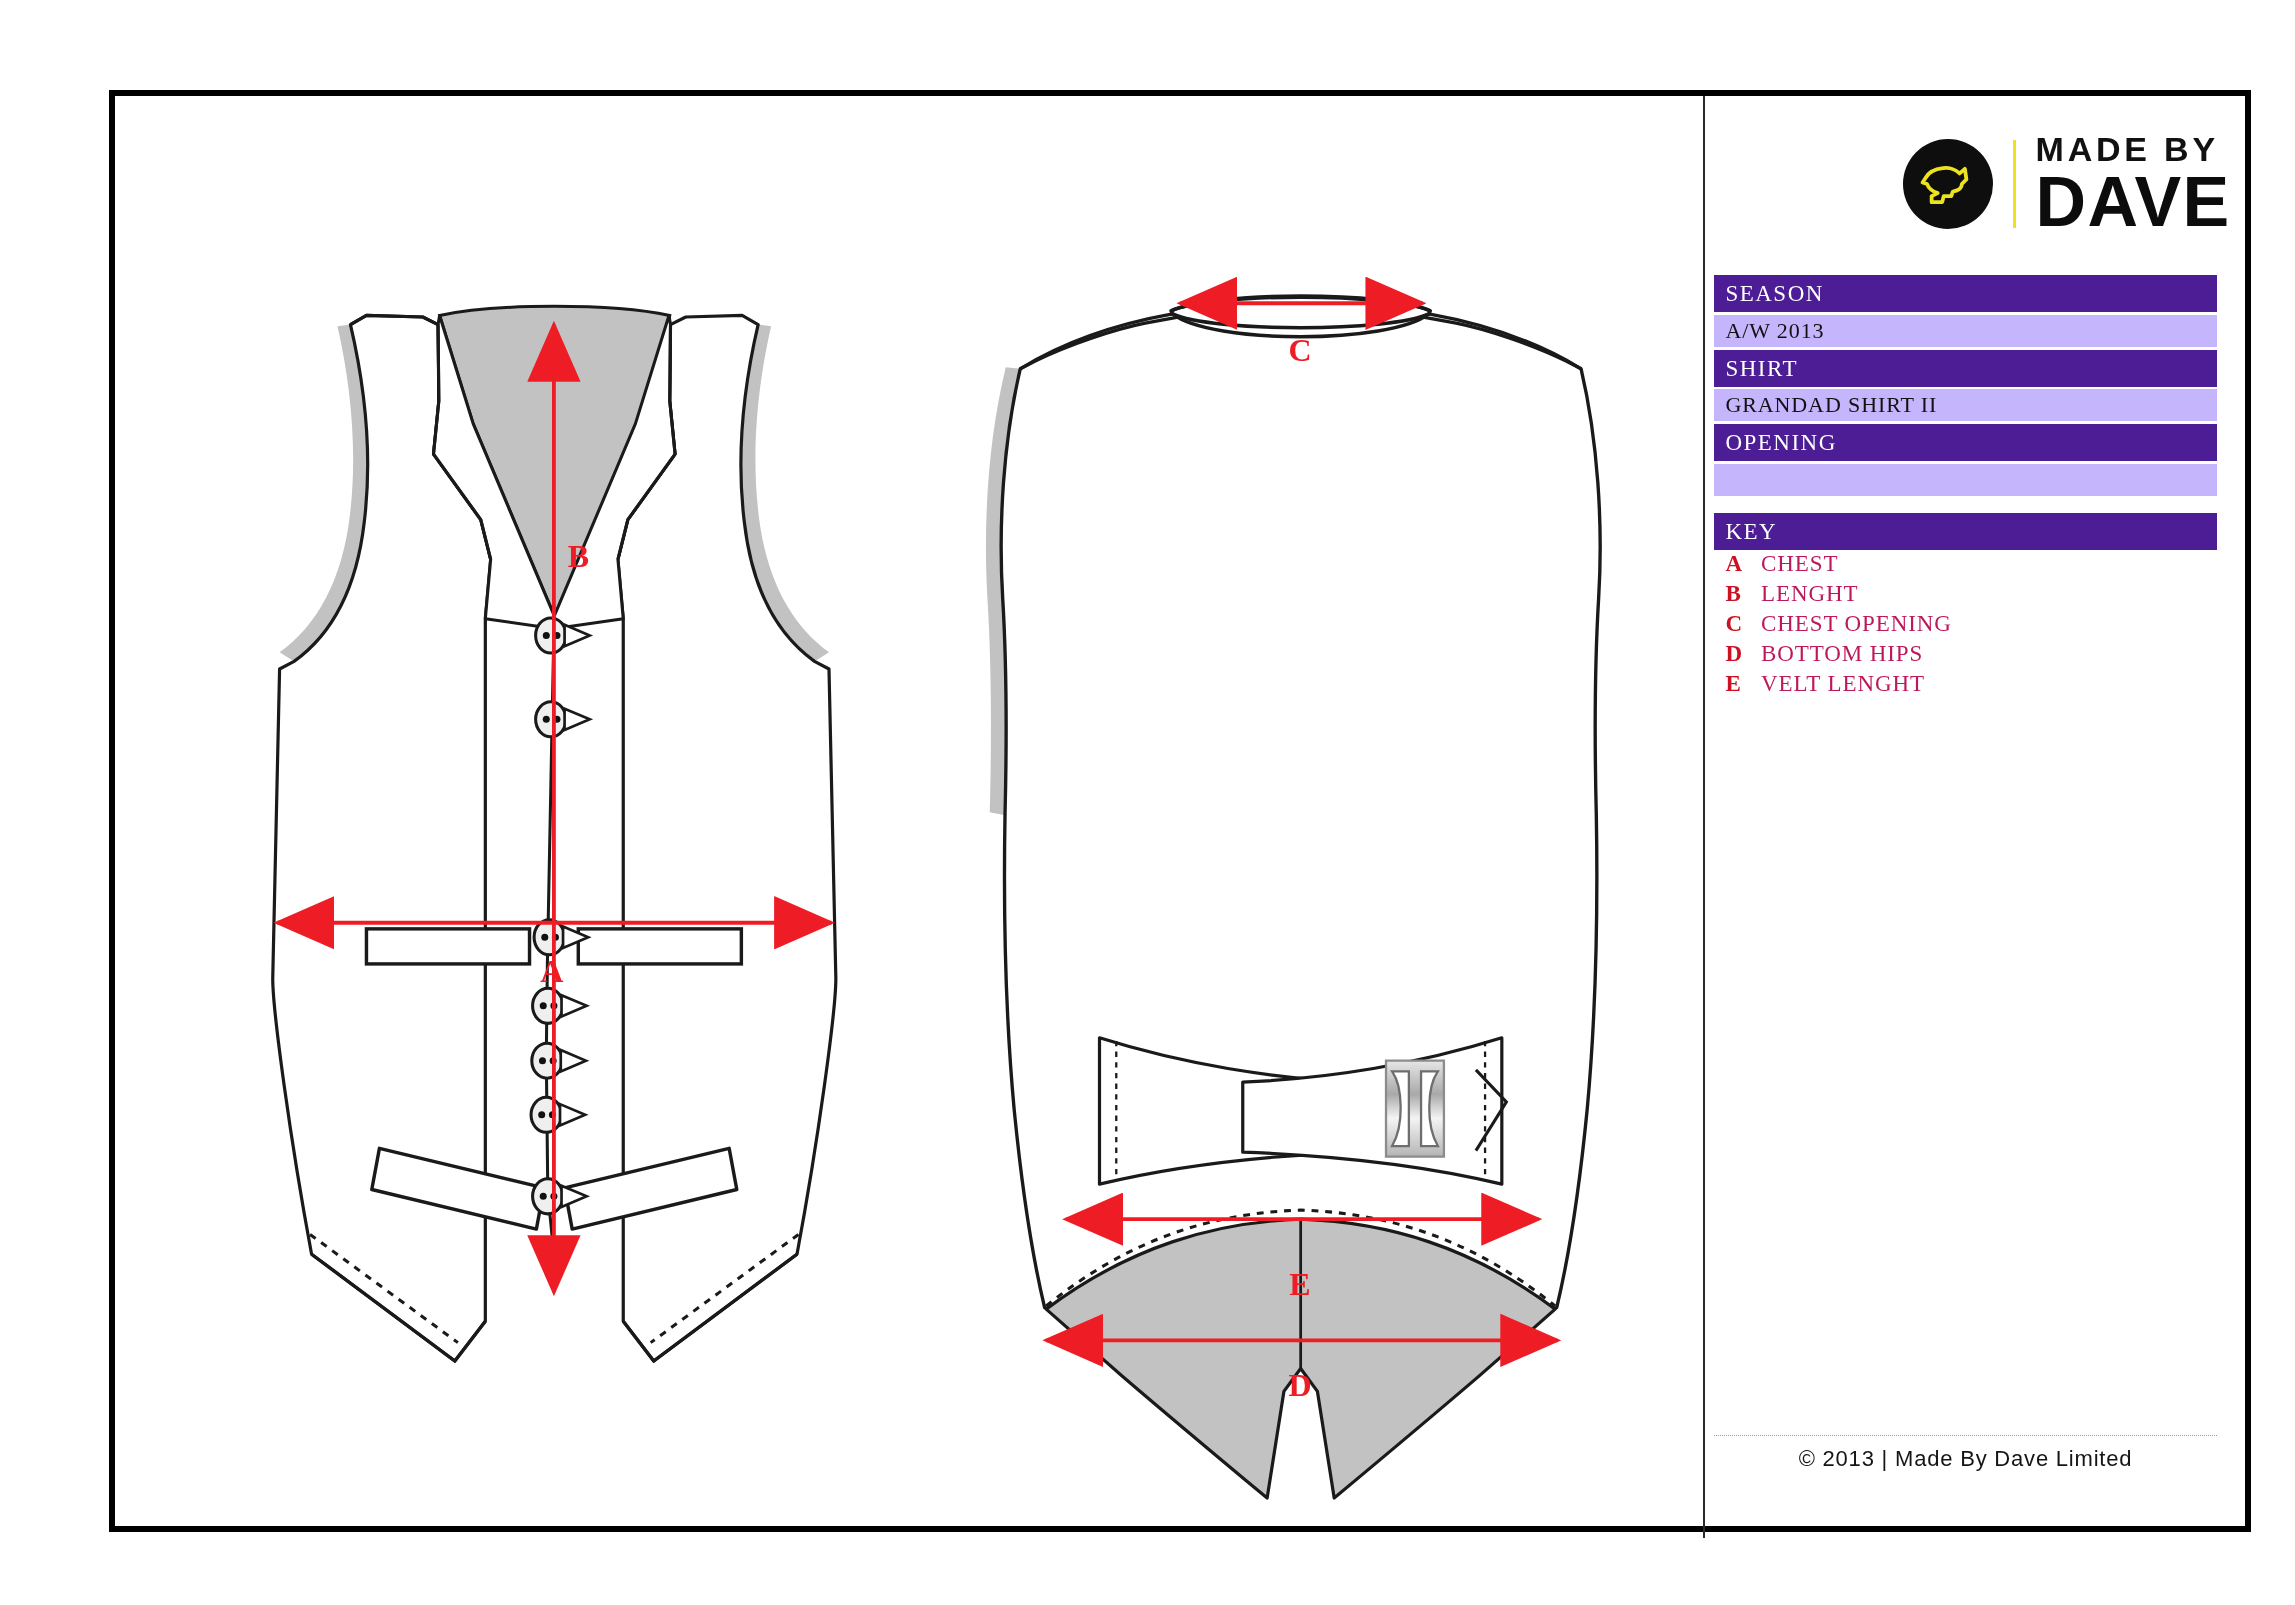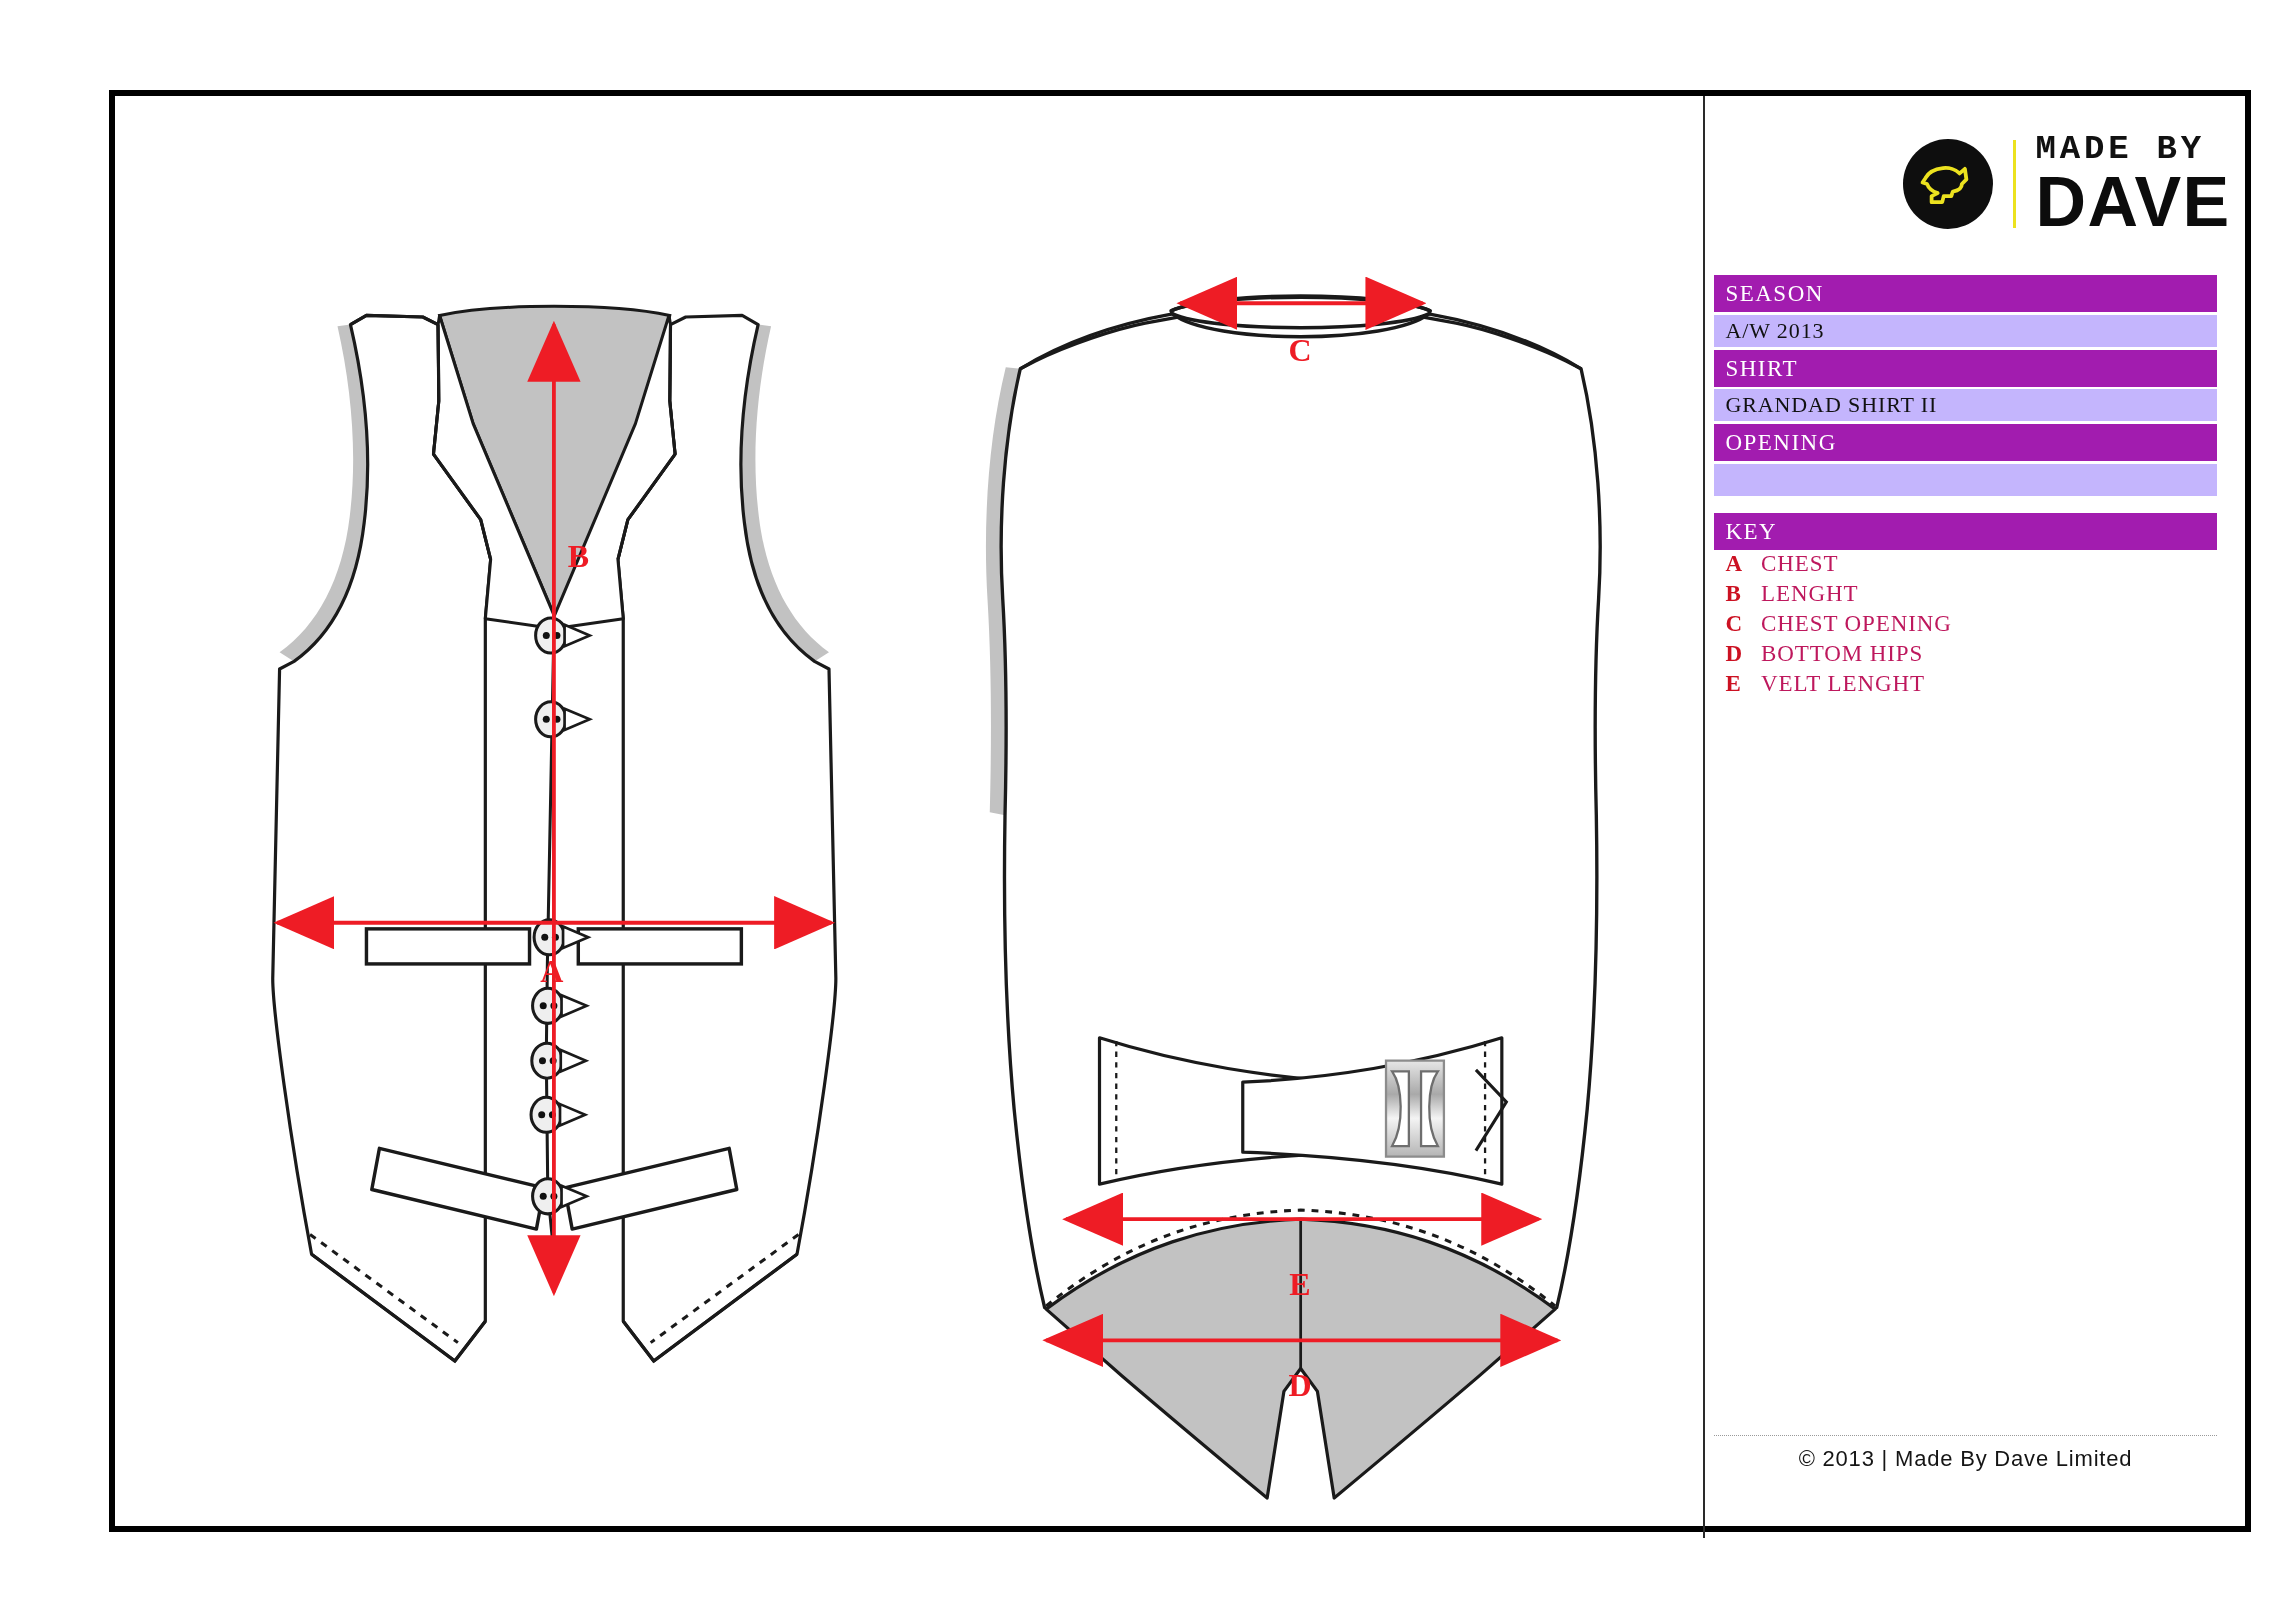--- a/index.html
+++ b/index.html
@@ -40,33 +40,33 @@
   #logo-mark{
     width:90px;height:90px;border-radius:50%;
     background:#0e0e0e;position:relative;flex:0 0 auto;
     display:flex;align-items:center;justify-content:center;
   }
   #logo-divider{
     width:3px;height:88px;background:#ece21f;margin:0 20px 0 20px;flex:0 0 auto;
   }
   #logo-words{display:flex;flex-direction:column;align-items:flex-start;flex:0 0 auto;}
   #made-by{
-    font-family:Liberation Mono, monospace;
+    font-family:Liberation Sans, sans-serif;
     font-size:34px;font-weight:bold;letter-spacing:3.8px;color:#111;
     line-height:1;margin-bottom:4px;
   }
   #dave{
     font-family:"Liberation Sans",sans-serif;
     font-size:70px;font-weight:bold;letter-spacing:1.5px;color:#0c0c0c;
     line-height:0.94;
   }
 
   .row-head{
     position:absolute;left:0;width:503px;height:37px;
-    background:#a21caf;color:#fff;
+    background:#4c1d95;color:#fff;
     font-size:23px;letter-spacing:1.5px;
     display:flex;align-items:center;padding-left:11.4px;box-sizing:border-box;
     font-family:"Liberation Serif",serif;
   }
   .row-val{
     position:absolute;left:0;width:503px;height:32px;
     background:#c4b5fd;color:#111;
     font-size:22px;letter-spacing:0.9px;
     display:flex;align-items:center;padding-left:11.4px;box-sizing:border-box;
     font-family:"Liberation Serif",serif;

